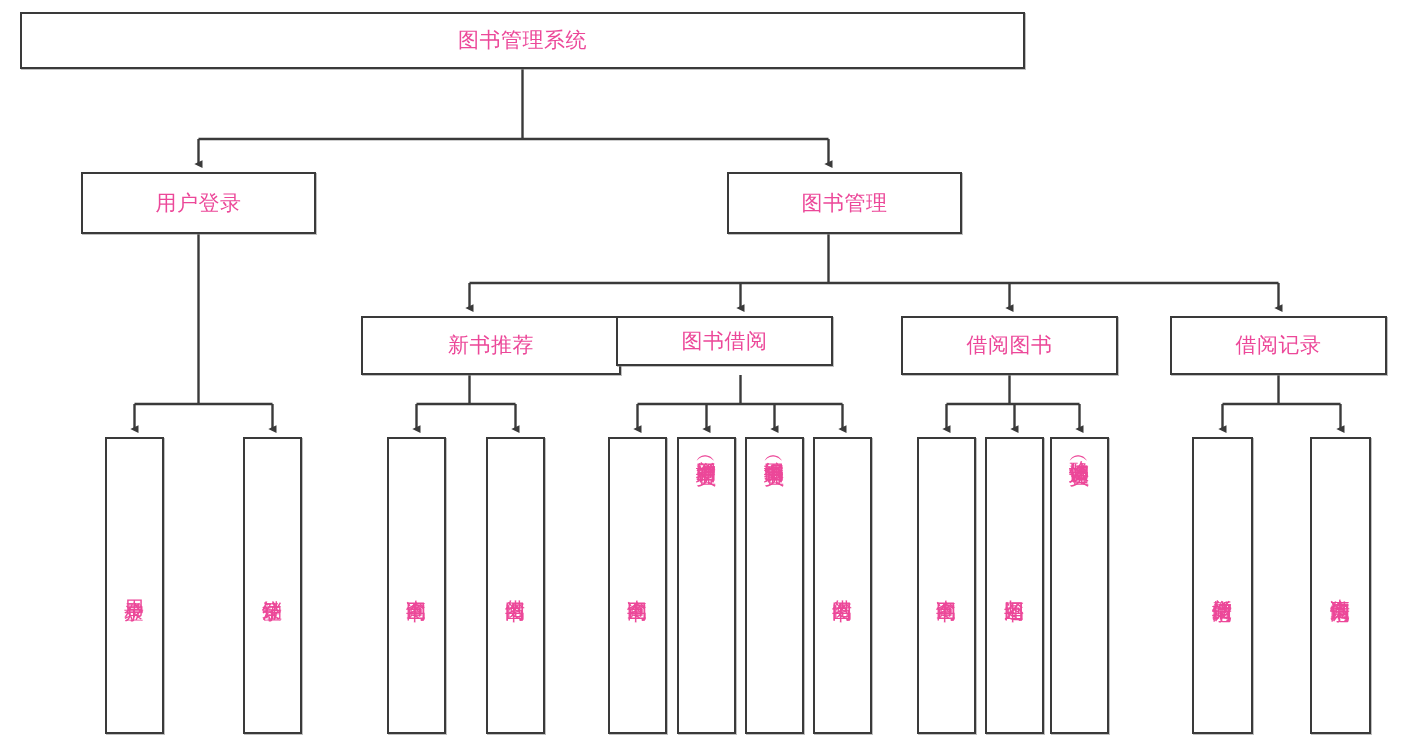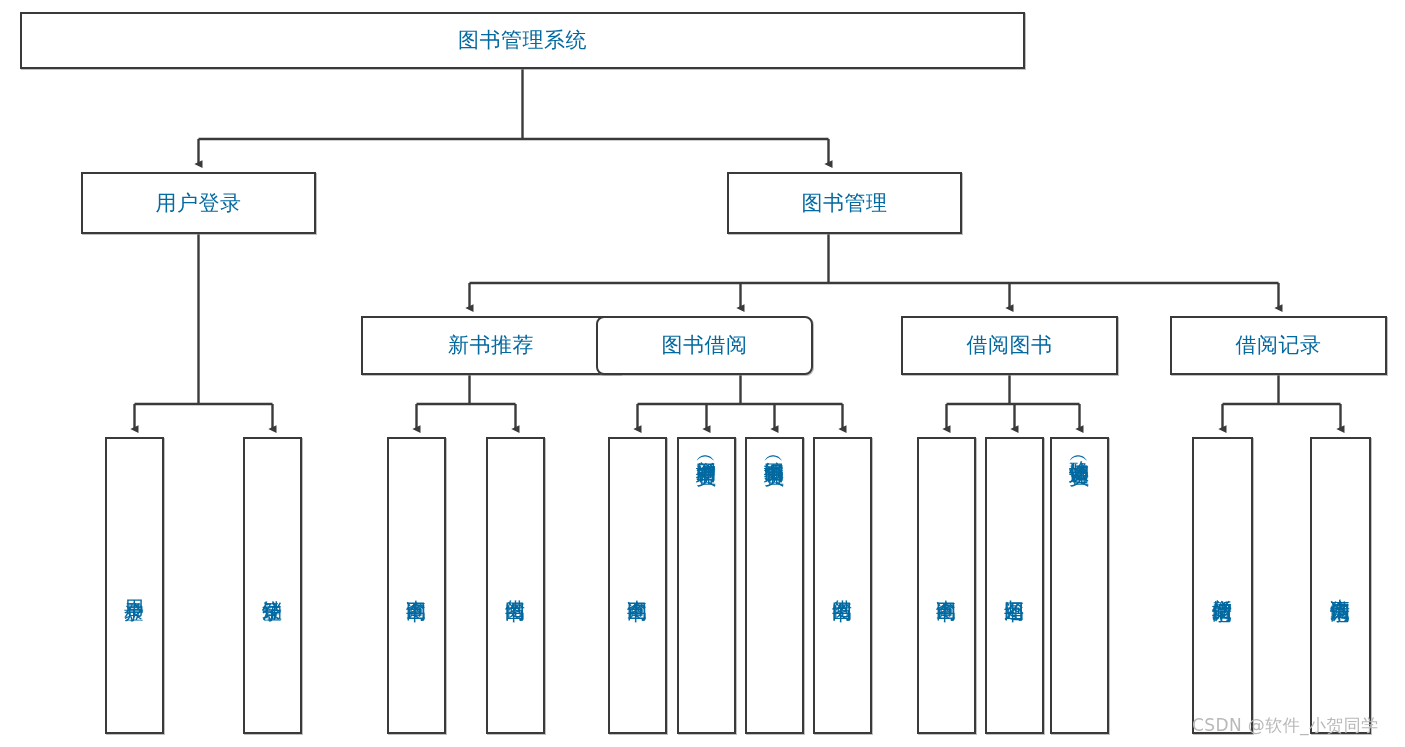--- a/index.html
+++ b/index.html
@@ -31,21 +31,21 @@
     position: absolute;
     box-sizing: border-box;
     border: 2px solid #3a3a3a;
     background: #ffffff;
     display: flex;
     align-items: center;
     justify-content: center;
     box-shadow: 1px 1px 0 0 rgba(140,140,140,0.55);
   }
   .node-label {
-    color: #0369a1;
+    color: #ec4899;
     font-size: 21px;
     line-height: 1.18;
     letter-spacing: 0.5px;
     white-space: nowrap;
     text-align: center;
   }
   .node.leaf .node-label {
     writing-mode: vertical-rl;
     text-orientation: upright;
     font-size: 20px;
@@ -128,21 +128,21 @@
       </div>
       <div class="node" style="left: 81px; top: 172px; width: 235px; height: 62px;">
         <span class="node-label">用户登录</span>
       </div>
       <div class="node" style="left: 727px; top: 172px; width: 235px; height: 62px;">
         <span class="node-label">图书管理</span>
       </div>
       <div class="node" style="left: 361px; top: 316px; width: 260px; height: 59px;">
         <span class="node-label">新书推荐</span>
       </div>
-      <div class="node" style="left: 596px; top: 316px; width: 217px; height: 59px; border-radius: 8px;">
+      <div class="node" style="left: 616px; top: 316px; width: 217px; height: 50px;">
         <span class="node-label">图书借阅</span>
       </div>
       <div class="node" style="left: 901px; top: 316px; width: 217px; height: 59px;">
         <span class="node-label">借阅图书</span>
       </div>
       <div class="node" style="left: 1170px; top: 316px; width: 217px; height: 59px;">
         <span class="node-label">借阅记录</span>
       </div>
       <div class="node leaf short" style="left: 105px; top: 437px; width: 59px; height: 297px;">
         <span class="node-label">用户登录</span>
@@ -178,15 +178,14 @@
         <span class="node-label">确认归还（管理员）</span>
       </div>
       <div class="node leaf short" style="left: 1192px; top: 437px; width: 61px; height: 297px;">
         <span class="node-label">新增借阅记录</span>
       </div>
       <div class="node leaf short" style="left: 1310px; top: 437px; width: 61px; height: 297px;">
         <span class="node-label">查询借阅记录</span>
       </div>
     </div>
 
-  <div class="watermark">CSDN @软件_小贺同学</div>
 
 </div>
 
 </body></html>

